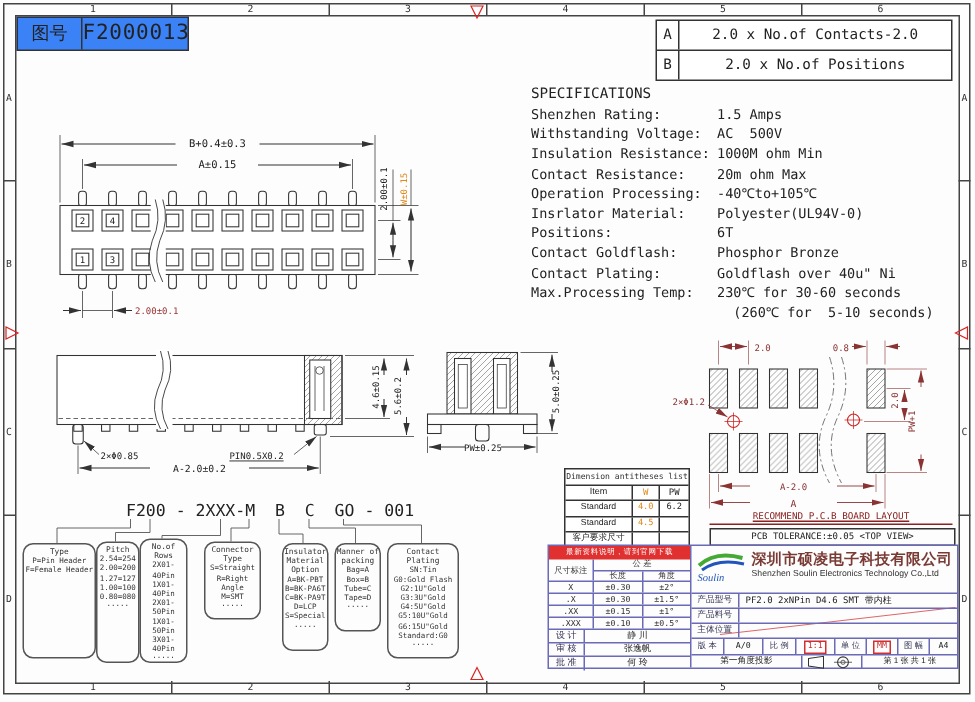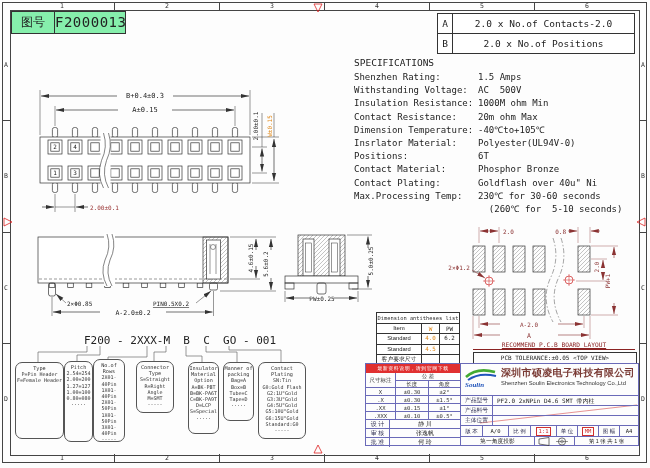--- a/index.html
+++ b/index.html
@@ -12,21 +12,21 @@
   .band{position:absolute;display:flex;font-size:6.5px;color:#333;}
   .band-top{left:10px;top:2px;width:629px;height:8px;}
   .band-bottom{left:10px;top:454px;width:629px;height:8px;}
   .band-top .bcell,.band-bottom .bcell{flex:1;text-align:center;line-height:8px;border-right:1px solid #444;}
   .band-top .bcell:last-child,.band-bottom .bcell:last-child{border-right:none;}
   .band-left{left:2px;top:10px;width:8px;height:444px;flex-direction:column;}
   .band-right{left:639px;top:10px;width:8px;height:444px;flex-direction:column;}
   .band-left .bcell,.band-right .bcell{flex:1;display:flex;align-items:center;justify-content:center;border-bottom:1px solid #444;}
   .band-left .bcell:last-child,.band-right .bcell:last-child{border-bottom:none;}
   
-  .dwgno{left:11px;top:11px;display:flex;border:1.3px solid #333;background:#86efac;}
+  .dwgno{left:11px;top:11px;display:flex;border:1.3px solid #333;background:#3b82f6;}
   .dwgno-label{width:42px;height:21px;border-right:1.3px solid #333;font-family:"Liberation Sans",sans-serif;
                font-size:12px;line-height:21px;text-align:center;}
   .dwgno-value{width:70px;height:21px;font-size:14px;line-height:21px;text-align:center;letter-spacing:.5px;}
   
   .notes{left:437px;top:13px;width:196px;border:1px solid #333;background:#fff;}
   .note-row{display:flex;height:19px;}
   .note-row:first-child{border-bottom:1px solid #333;}
   .note-key{width:14px;border-right:1px solid #333;text-align:center;line-height:19px;font-size:9.5px;}
   .note-text{flex:1;text-align:center;line-height:19px;font-size:9.5px;white-space:pre;}
   
@@ -64,21 +64,21 @@
   .tol-row{display:flex;height:8px;line-height:8px;border-bottom:1px solid #6a6ab8;}
   .tol-d{width:30px;border-right:1px solid #6a6ab8;}
   .tol-l{width:33px;border-right:1px solid #6a6ab8;}
   .tol-a{flex:1;}
   .sign-row{display:flex;height:9px;line-height:9px;border-bottom:1px solid #6a6ab8;font-size:6px;}
   .sign-row:last-child{border-bottom:none;}
   .sign-label{width:24px;border-right:1px solid #6a6ab8;text-align:center;font-family:"Liberation Sans",sans-serif;color:#335;}
   .sign-value{flex:1;text-align:center;font-family:"Liberation Sans",sans-serif;}
   .tbr-row{border-top:1px solid #6a6ab8;display:flex;}
   .logo-row{height:31px;position:relative;}
-  .soulin{position:absolute;left:4px;top:17px;color:#2255bb;font-size:7px;font-style:italic;font-weight:bold;
+  .soulin{position:absolute;left:4px;top:17px;color:#2255bb;font-size:7px;font-style:italic;font-weight:normal;
           font-family:"Liberation Serif",serif;}
   .company-cn{position:absolute;left:40px;top:2px;width:138px;font-size:10px;font-weight:bold;color:#7a3b35;
               font-family:Liberation Mono, monospace;letter-spacing:.3px;}
   .company-en{position:absolute;left:40px;top:16px;width:138px;font-size:5.8px;color:#333;
               font-family:"Liberation Sans",sans-serif;}
   .fld-row{height:10px;}
   .fld-label{width:32px;border-right:1px solid #6a6ab8;font-size:5.8px;line-height:9px;text-align:center;
              font-family:"Liberation Sans",sans-serif;color:#335;}
   .fld-value{flex:1;font-size:6px;line-height:9px;padding-left:4px;}
   .ver-row{height:11px;font-size:5.5px;}
@@ -417,33 +417,33 @@
       </div>
         <div class="spec-row">
         <span class="spec-label">Insulation Resistance:</span>
         <span class="spec-value">1000M ohm Min</span>
       </div>
         <div class="spec-row">
         <span class="spec-label">Contact Resistance:</span>
         <span class="spec-value">20m ohm Max</span>
       </div>
         <div class="spec-row">
-        <span class="spec-label">Dimension Temperature:</span>
+        <span class="spec-label">Operation Processing:</span>
         <span class="spec-value">-40℃to+105℃</span>
       </div>
         <div class="spec-row">
         <span class="spec-label">Insrlator Material:</span>
         <span class="spec-value">Polyester(UL94V-0)</span>
       </div>
         <div class="spec-row">
         <span class="spec-label">Positions:</span>
         <span class="spec-value">6T</span>
       </div>
         <div class="spec-row">
-        <span class="spec-label">Contact Material:</span>
+        <span class="spec-label">Contact Goldflash:</span>
         <span class="spec-value">Phosphor Bronze</span>
       </div>
         <div class="spec-row">
         <span class="spec-label">Contact Plating:</span>
         <span class="spec-value">Goldflash over 40u" Ni</span>
       </div>
         <div class="spec-row">
         <span class="spec-label">Max.Processing Temp:</span>
         <span class="spec-value">230℃ for 30-60 seconds</span>
       </div>

